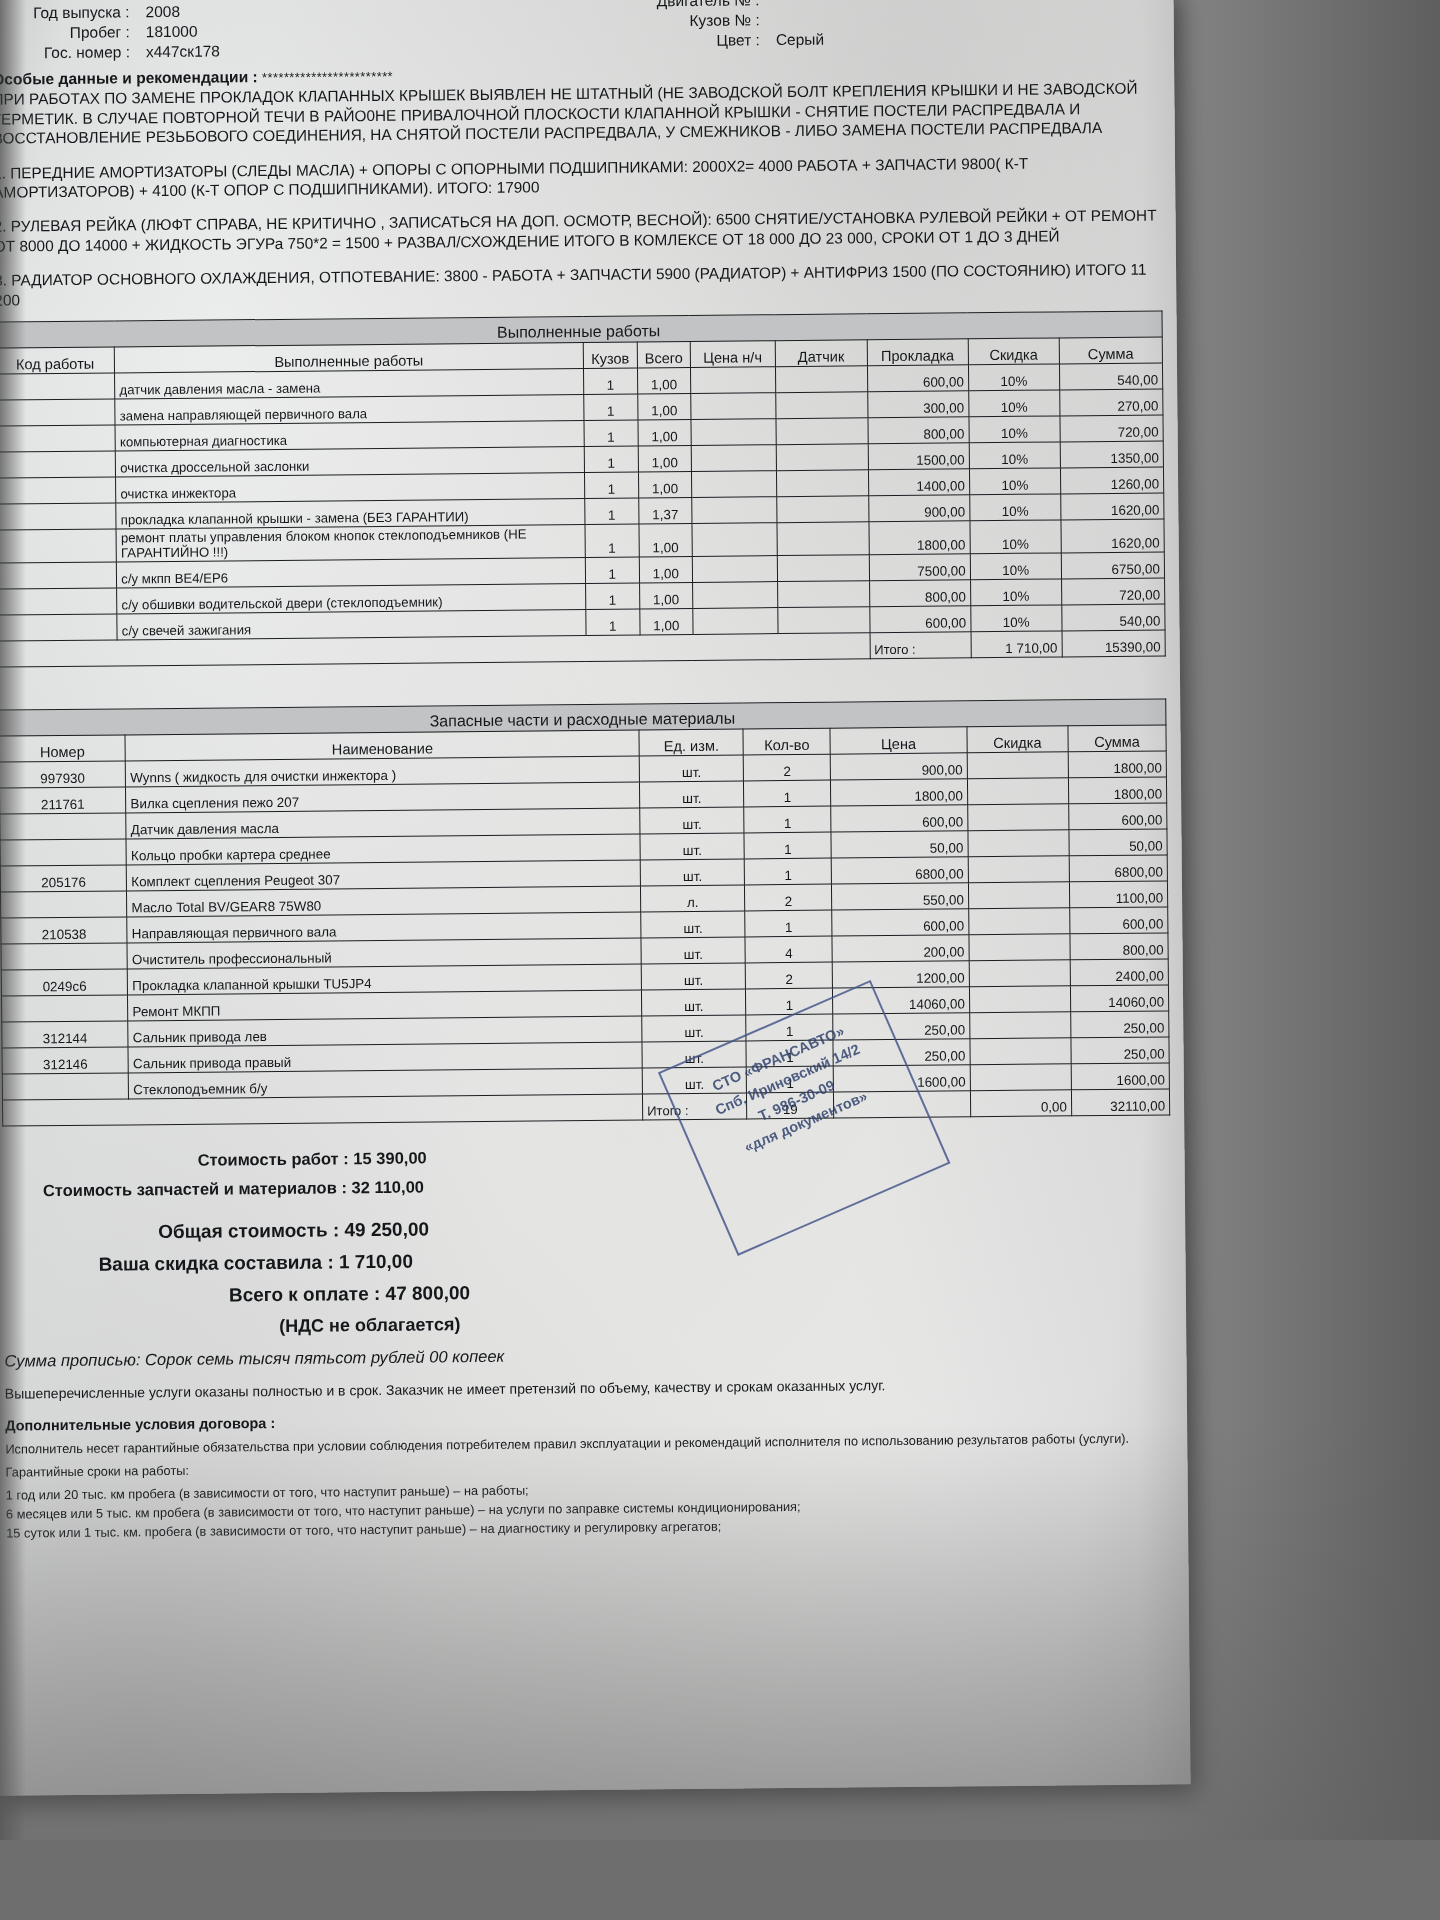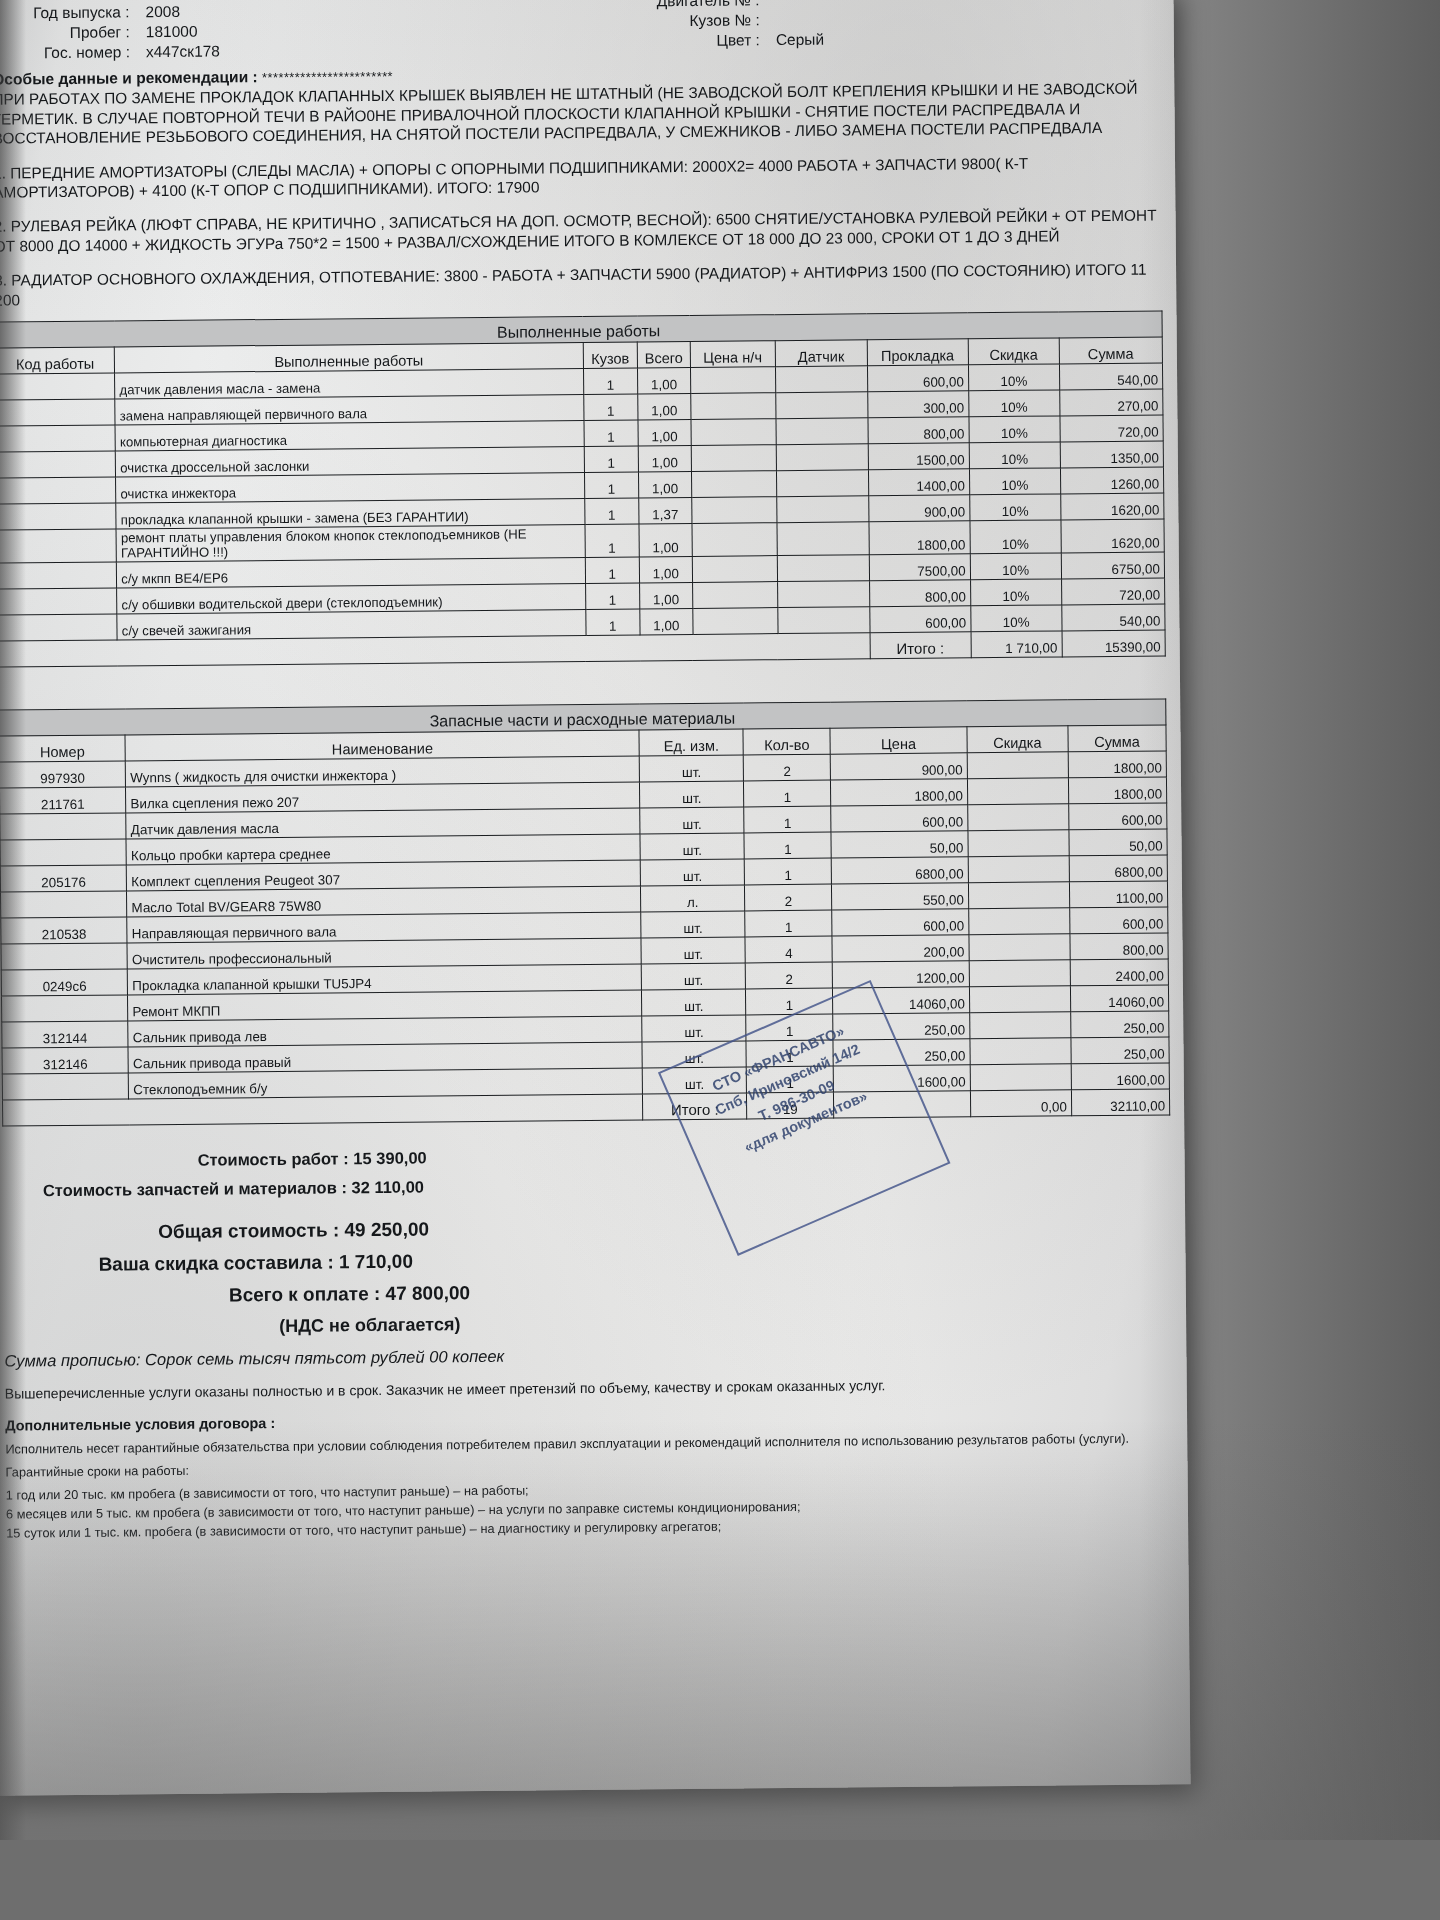--- a/index.html
+++ b/index.html
@@ -92,21 +92,21 @@
     text-align: center;
     font-weight: bold;
     font-size: 14.6px;
     vertical-align: middle;
     height: 32px;
   }
   .num { text-align: right; }
   .ctr { text-align: center; }
   .totals-row td { border: none; height: 26px; }
   .totals-row .boxed { border: 1px solid #1b1e21; }
-  .tot-label { text-align: center; font-weight: bold; font-size: 15px; padding-right: 8px; }
+  .tot-label { text-align: left; font-weight: bold; font-size: 13px; padding-right: 8px; }
   .bold { font-weight: bold; }
   .firsttbl td.desc { font-size: 13.2px; }
   .twoline { height: 36px; line-height: 15px; vertical-align: middle; }
 
   
   .summary { margin-top: 26px; font-size: 16px; }
   .sum-line { text-align: left; margin: 0 0 10px 0; }
   .sum-1 { padding-left: 195px; font-weight: bold; font-size: 16.5px; }
   .sum-2 { padding-left: 40px; font-weight: bold; font-size: 16.5px; }
   .sum-big { font-weight: bold; font-size: 19px; }

